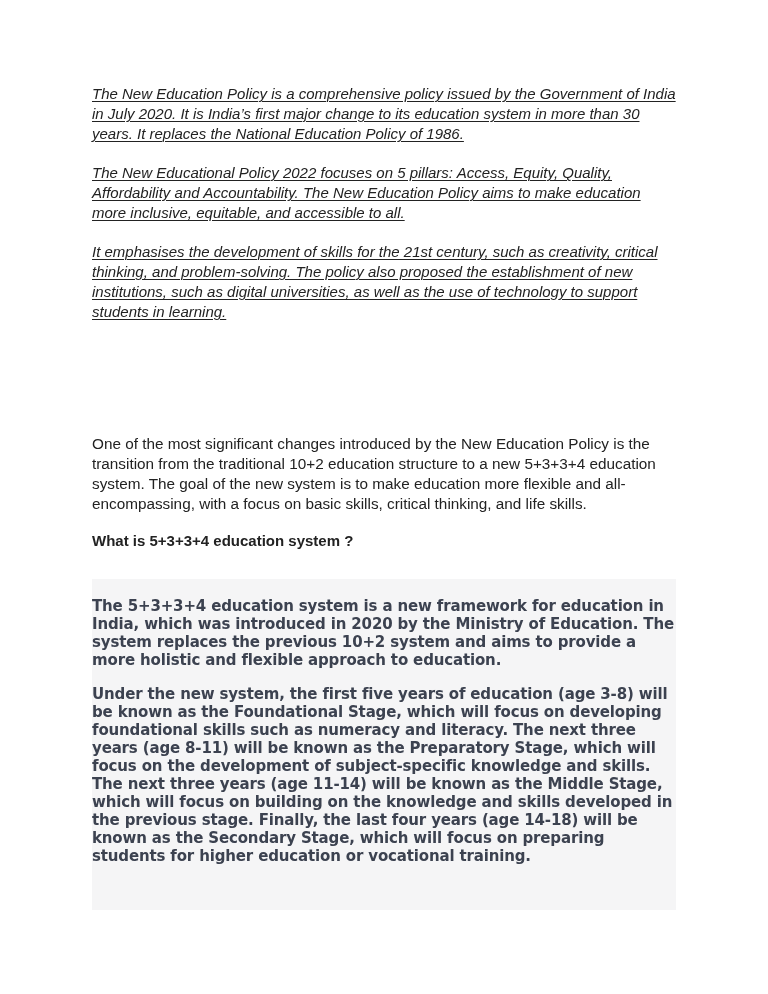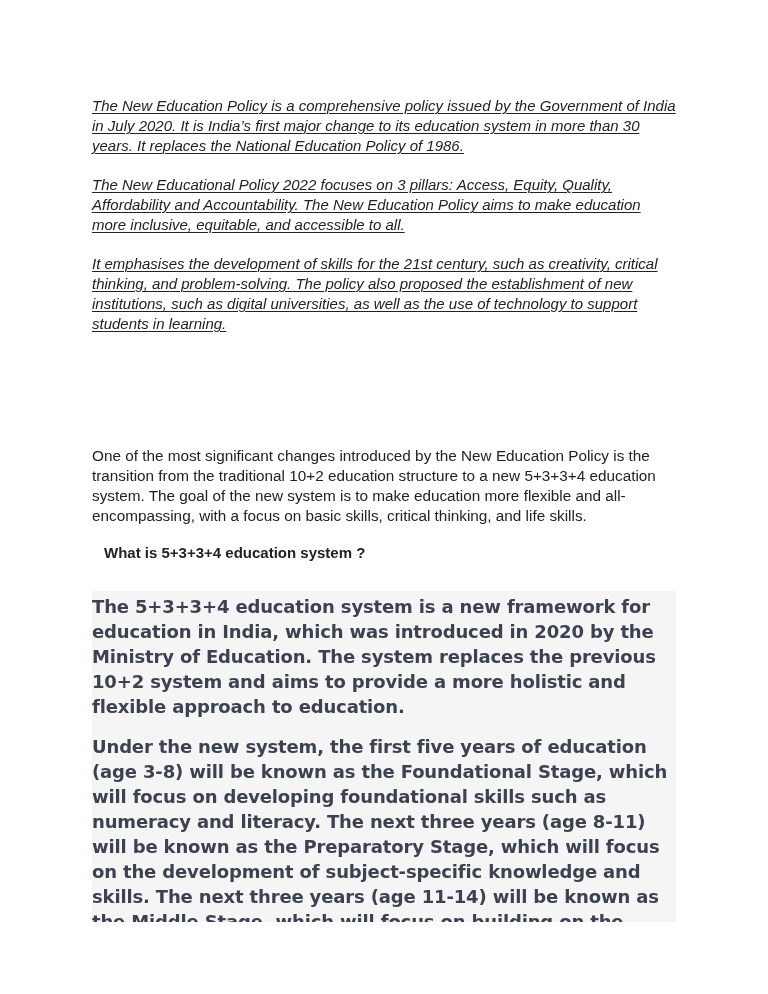--- a/index.html
+++ b/index.html
@@ -21,65 +21,65 @@
       width: 584px;
     }
     .italic-para {
       font-style: italic;
       text-decoration: underline;
       text-decoration-thickness: 1px;
       text-underline-offset: 2px;
       color: #222222;
       font-size: 15px;
       line-height: 20px;
-      margin: 12px 0 19px 0;
+      margin: 0 0 19px 0;
       width: 584px;
     }
     .spacer {
       height: 77px;
     }
     .body-para {
       color: #222222;
       font-size: 15.3px;
       line-height: 20px;
       margin: 16px 0 17px 0;
       width: 584px;
     }
     .heading {
       font-weight: bold;
       color: #222222;
       font-size: 15px;
       line-height: 20px;
-      margin: 0 0 28px 12px;
+      margin: 0 0 28px 0;
     }
     .answer-box {
       background: #f5f5f6;
       width: 584px;
       padding: 2px 0 0 0;
       box-sizing: border-box;
       height: 331px;
       overflow: hidden;
     }
     .answer-para {
       font-family: "DejaVu Sans", sans-serif;
       font-weight: bold;
       color: #3c4250;
-      font-size: 18px;
-      line-height: 25px;
+      font-size: 15px;
+      line-height: 18px;
       letter-spacing: -0.15px;
-      margin: 1px 0 15px 0;
+      margin: 16px 0 15px 0;
       width: 584px;
     }
   </style>
 </head>
 <body>
 
 <div class="page">
   <p class="italic-para">The New Education Policy is a comprehensive policy issued by the Government of India in July 2020. It is India’s first major change to its education system in more than 30 years. It replaces the National Education Policy of 1986.</p>
-  <p class="italic-para">The New Educational Policy 2022 focuses on 3 pillars: Access, Equity, Quality, Affordability and Accountability. The New Education Policy aims to make education more inclusive, equitable, and accessible to all.</p>
+  <p class="italic-para">The New Educational Policy 2022 focuses on 5 pillars: Access, Equity, Quality, Affordability and Accountability. The New Education Policy aims to make education more inclusive, equitable, and accessible to all.</p>
   <p class="italic-para">It emphasises the development of skills for the 21st century, such as creativity, critical thinking, and problem-solving. The policy also proposed the establishment of new institutions, such as digital universities, as well as the use of technology to support students in learning.</p>
 
   <div class="spacer"></div>
 
   <p class="body-para">One of the most significant changes introduced by the New Education Policy is the transition from the traditional 10+2 education structure to a new 5+3+3+4 education system. The goal of the new system is to make education more flexible and all-encompassing, with a focus on basic skills, critical thinking, and life skills.</p>
 
   <h3 class="heading">What is 5+3+3+4 education system ?</h3>
 
   <div class="answer-box">
     <p class="answer-para">The 5+3+3+4 education system is a new framework for education in India, which was introduced in 2020 by the Ministry of Education. The system replaces the previous 10+2 system and aims to provide a more holistic and flexible approach to education.</p>

